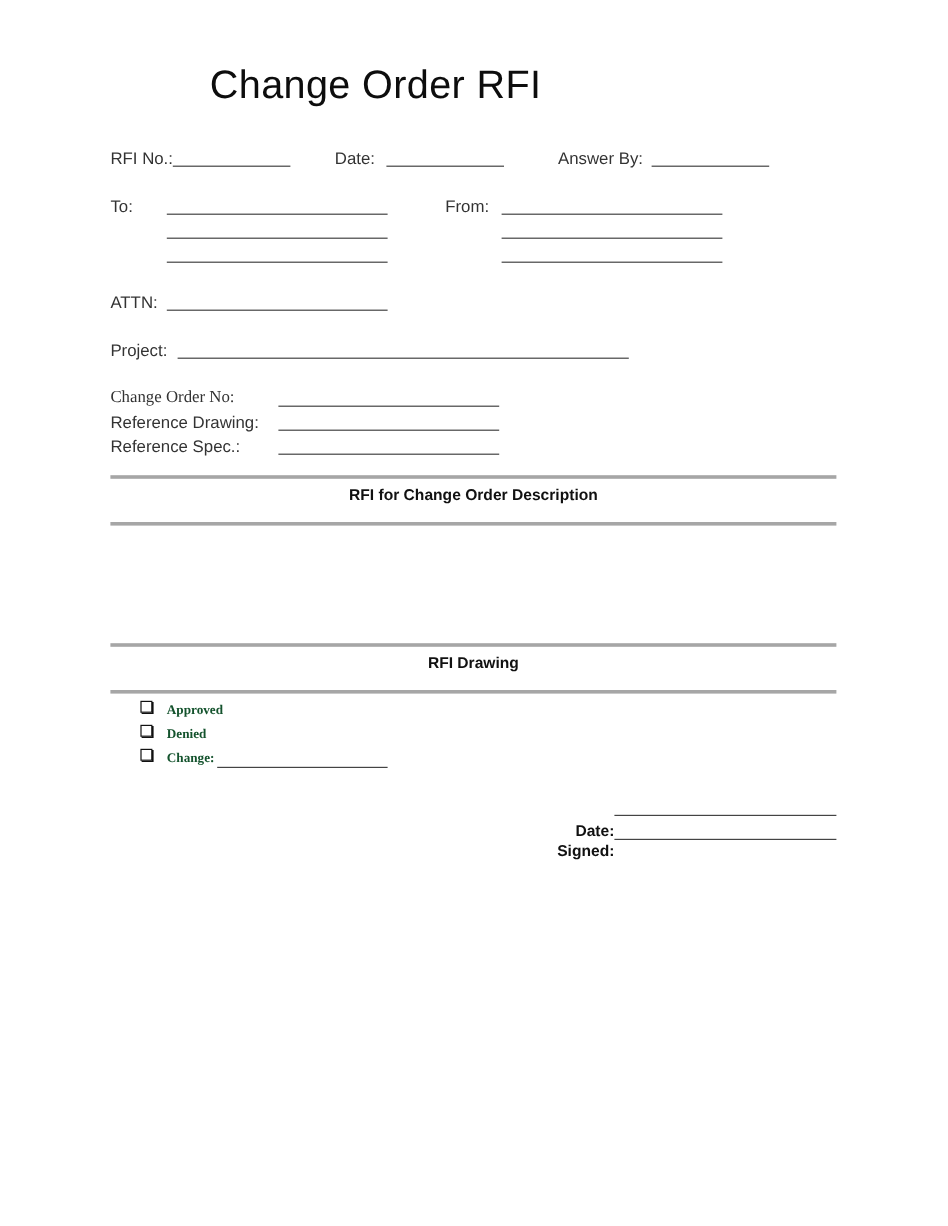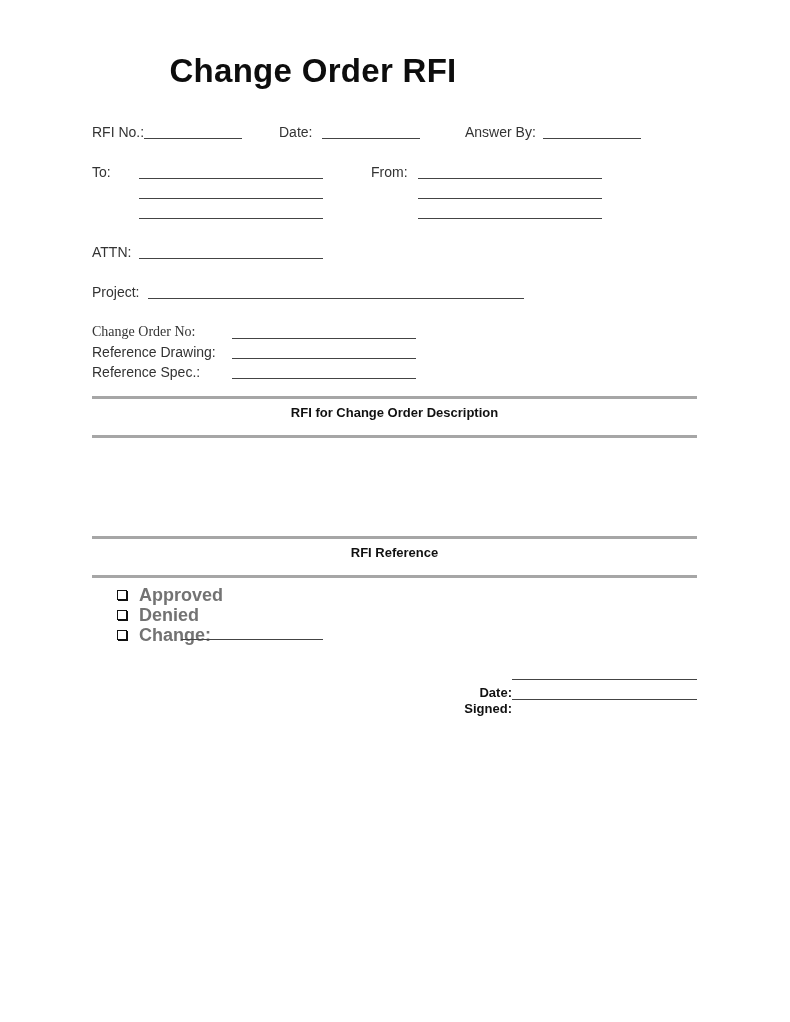--- a/index.html
+++ b/index.html
@@ -1,24 +1,24 @@
 <!DOCTYPE html>
 <html><head>
   <meta charset="utf-8">
   <style>
     html, body { margin: 0; padding: 0; background: #ffffff; }
     body { width: 790px; height: 1022px; position: relative; overflow: hidden;
            font-family: "Liberation Sans", "DejaVu Sans", sans-serif; color: #1a1a1a; }
     .abs { position: absolute; white-space: nowrap; }
-    .title { font-size: 33px; font-weight: bold; color: #0d0d0d; left: 0; width: 626px; text-align: center; top: 52px; letter-spacing: 0.3px; }
+    .title { font-size: 33px; font-weight: normal; color: #0d0d0d; left: 0; width: 626px; text-align: center; top: 52px; letter-spacing: 0.3px; }
     .lbl { font-size: 14px; color: #333; }
     .line { position: absolute; border-bottom: 1px solid #444; height: 0; }
     .rule { position: absolute; left: 92px; width: 605px; height: 3px; background: #a6a6a6; }
     .section-h { font-size: 13px; font-weight: bold; color: #111; left: 92px; width: 605px; text-align: center; }
-    .cb { font-size: 18px; font-weight: bold; color: #737373; }
+    .cb { font-size: 11px; font-weight: bold; color: #14532d; font-family: Liberation Serif, serif; }
     .box { display: inline-block; width: 8px; height: 8px; border: 1.2px solid #111; margin-right: 12px; position: relative; top: -1px; box-shadow: 1px 1px 0 #111; }
     .sig { font-size: 13px; font-weight: bold; color: #111; text-align: right; }
   </style>
 </head>
 <body>
 
 <div>
 
   <div class="abs title">Change Order RFI</div>
 
@@ -55,21 +55,21 @@
 
   <div class="abs lbl" style="left:92px; top:364px;">Reference Spec.:</div>
   <div class="line" style="left:232px; top:378px; width:184px;"></div>
 
   <div class="rule" style="top:396px;"></div>
   <div class="abs section-h" style="top:405px;">RFI for Change Order Description</div>
   <div class="rule" style="top:435px;"></div>
   <div class="abs" style="left:92px; top:440px; width:605px; height:92px;"></div>
 
   <div class="rule" style="top:536px;"></div>
-  <div class="abs section-h" style="top:545px;">RFI Reference</div>
+  <div class="abs section-h" style="top:545px;">RFI Drawing</div>
   <div class="rule" style="top:575px;"></div>
 
   <div class="abs cb" style="left:117px; top:585px;">
     <span class="box"></span><span>Approved</span>
   </div>
   <div class="abs cb" style="left:117px; top:605px;">
     <span class="box"></span><span>Denied</span>
   </div>
   <div class="abs cb" style="left:117px; top:625px;">
     <span class="box"></span><span>Change:</span>

